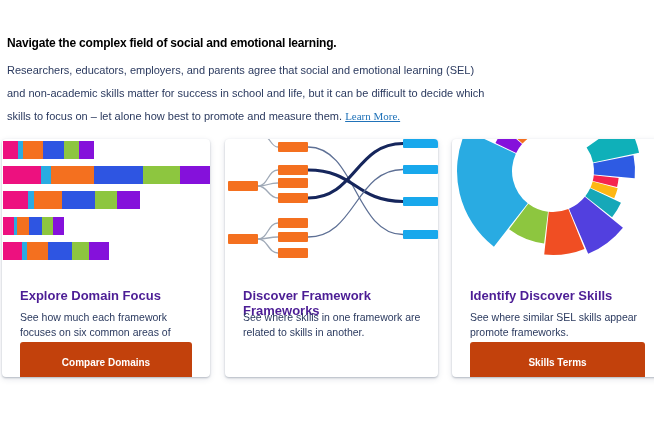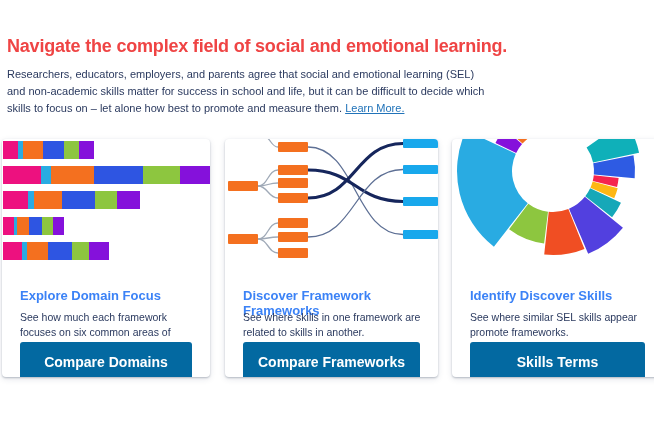--- a/index.html
+++ b/index.html
@@ -3,52 +3,52 @@
 <meta charset="utf-8">
 <style>
   html,body{margin:0;padding:0;}
   body{
     width:654px;height:440px;position:relative;overflow:hidden;
     background:#ffffff;
     font-family:"Liberation Sans", sans-serif;
   }
   .hero{position:absolute;left:7px;top:36px;width:610px;}
   .hero h1{
-    margin:0;font-size:18px;font-weight:bold;color:#ef4444;letter-spacing:-0.2px;
+    margin:0;font-size:12px;font-weight:bold;color:#000000;letter-spacing:-0.2px;
   }
   .hero-desc{
-    margin:9px 0 0 0;font-size:11px;line-height:17px;color:#2B3A5F;
+    margin:9px 0 0 0;font-size:11px;line-height:23px;color:#2B3A5F;
   }
   .hero-desc .lines{white-space:pre-line;}
-  a.learn-more{color:#2173B9;text-decoration:underline;cursor:pointer;}
+  a.learn-more{color:#2173B9;text-decoration:underline;cursor:pointer;font-family:Liberation Serif, serif;}
 
   .card{
     position:absolute;top:139px;height:238px;background:#ffffff;
     border-radius:4px;overflow:hidden;
     box-shadow:0 1px 2px rgba(36,50,80,0.28), 0 2px 6px rgba(36,50,80,0.12);
   }
   #card-0{left:2px;width:208px;}
   #card-1{left:225px;width:213px;}
   #card-2{left:452px;width:211px;}
 
   .viz{position:absolute;left:0;top:0;width:100%;height:140px;overflow:visible;}
 
   .card-title{
     position:absolute;left:18px;top:149px;right:10px;
-    font-size:13px;font-weight:bold;color:#3b82f6;
+    font-size:13px;font-weight:bold;color:#4c1d95;
   }
   .card-desc{
     position:absolute;left:18px;right:16px;top:171px;
     font-size:10.5px;line-height:15px;color:#2B3A5F;
   }
   .card-btn{
     position:absolute;left:18px;right:18px;top:203px;height:40px;
-    background:#0369a1;color:#ffffff;border:none;border-radius:3px;
+    background:#c2410c;color:#ffffff;border:none;border-radius:3px;
     font-family:"Liberation Sans", sans-serif;
-    font-size:14px;font-weight:bold;
+    font-size:10px;font-weight:bold;
     display:flex;align-items:center;justify-content:center;cursor:pointer;
   }
 </style>
 </head>
 <body>
 
 <div class="hero">
   <h1>Navigate the complex field of social and emotional learning.</h1>
   <p class="hero-desc"><span class="lines">Researchers, educators, employers, and parents agree that social and emotional learning (SEL)
 and non-academic skills matter for success in school and life, but it can be difficult to decide which
@@ -115,21 +115,20 @@
       <rect x="53" y="79" width="30" height="10" rx="1" fill="#F4701F"></rect>
       <rect x="53" y="93" width="30" height="10" rx="1" fill="#F4701F"></rect>
       <rect x="53" y="109" width="30" height="10" rx="1" fill="#F4701F"></rect>
       <rect x="178" y="0" width="35" height="9" rx="1" fill="#18A8EC"></rect>
       <rect x="178" y="26" width="35" height="9" rx="1" fill="#18A8EC"></rect>
       <rect x="178" y="58" width="35" height="9" rx="1" fill="#18A8EC"></rect>
       <rect x="178" y="91" width="35" height="9" rx="1" fill="#18A8EC"></rect>
     </svg>
   <div class="card-title">Discover Framework Frameworks</div>
   <div class="card-desc">See where skills in one framework are related to skills in another.</div>
-  <button class="card-btn">Compare Frameworks</button>
 </div>
 
 <div class="card" id="card-2">
   <svg class="viz">
       <path d="M 134.58523381584865 8.483366109607108 L 173.08537989743127 -18.47472639889206 A 88 88 0 0 1 187.0769888645749 13.703771208037168 L 141.10405163008602 23.475620676471863 A 41 41 0 0 0 134.58523381584865 8.483366109607108 Z" fill="#0FB0B9"></path>
       <path d="M 141.24671452135422 24.17683118956166 L 181.49342904270844 16.353662379123318 A 82 82 0 0 1 182.68796524352314 39.146770905307974 L 141.84398262176157 35.57338545265399 A 41 41 0 0 0 141.24671452135422 24.17683118956166 Z" fill="#2E5BE3"></path>
       <path d="M 141.7753977100992 36.285666993973784 L 166.63844509430606 38.89887857566512 A 66 66 0 0 1 165.03951793421578 47.966845109578074 L 140.78212477731586 41.91879771958638 A 41 41 0 0 0 141.7753977100992 36.285666993973784 Z" fill="#F5244E"></path>
       <path d="M 140.6029588778518 42.61158084920336 L 165.71703036136756 49.340876021868894 A 67 67 0 0 1 162.20754566205426 59.251355086078604 L 138.45536376334664 48.6762023661078 A 41 41 0 0 0 140.6029588778518 42.61158084920336 Z" fill="#FDB714"></path>
       <path d="M 138.15861926850266 49.32734873136867 L 168.97308402774877 63.696369630552454 A 75 75 0 0 1 160.10080652050414 78.17461064942438 L 133.3084408978756 57.242120488351986 A 41 41 0 0 0 138.15861926850266 49.32734873136867 Z" fill="#16A8B8"></path>
       <path d="M 132.86298441973582 57.802136033043325 L 170.94313653112738 88.63883519448535 A 90 90 0 0 1 136.16580156403467 114.84543681071962 L 117.01997626806025 69.74069899155005 A 41 41 0 0 0 132.86298441973582 57.802136033043325 Z" fill="#5240DF"></path>

